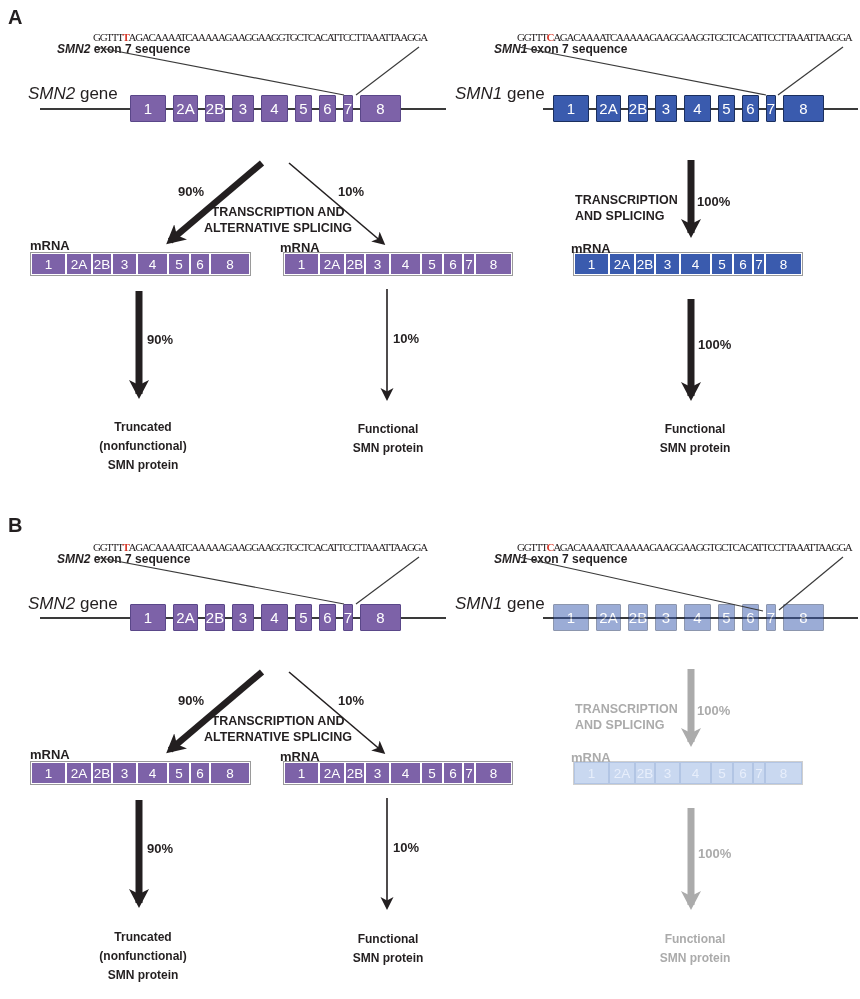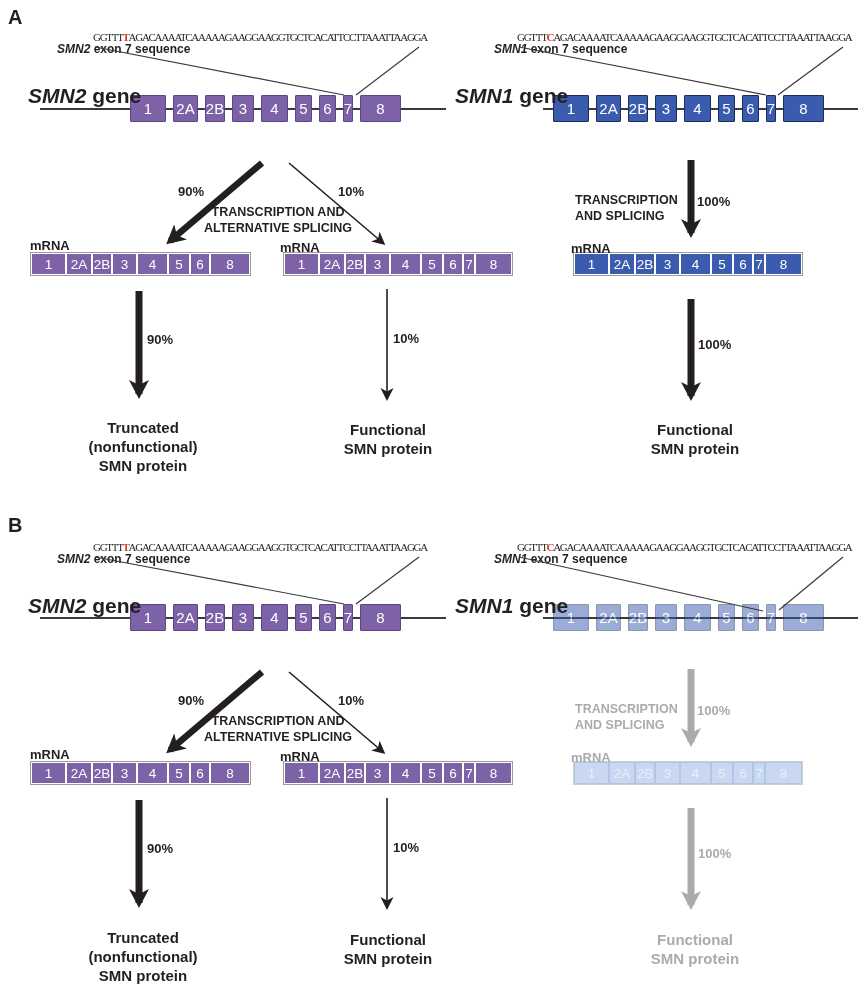--- a/index.html
+++ b/index.html
@@ -12,21 +12,21 @@
   .fg-layer{z-index:6;}
   .abs{position:absolute;}
   .panel-letter{font-size:20px;font-weight:700;z-index:4;}
   .seq-title{font-size:12px;font-weight:600;white-space:nowrap;z-index:4;margin-top:32px;}
   .seq-title .gene-sym{font-style:italic;}
   .seq{
     font-family:"Liberation Serif",serif;font-size:11px;letter-spacing:-1.3px;
     white-space:nowrap;z-index:4;color:var(--text,#231f20);
   }
   .seq .mut{color:var(--highlight-red,#d93a2b);font-weight:700;}
-  .gene-label{font-size:21px;font-weight:700;white-space:nowrap;z-index:4;}
+  .gene-label{font-size:17px;font-weight:400;white-space:nowrap;z-index:4;}
   .gene-label .gene-sym{font-style:italic;}
   .strip{display:flex;align-items:stretch;z-index:3;}
   .gene-strip{gap:7px;height:27px;}
   .gene-strip .exon{
     display:flex;align-items:center;justify-content:center;
     font-size:15px;color:#fff;border:1.5px solid;box-sizing:border-box;border-radius:1px;
   }
   .purple .exon{background:var(--purple,#7d62a8);border-color:var(--purple-border,#5a4789);}
   .blue .exon{background:var(--blue,#3a5bae);border-color:var(--blue-border,#1b2f5e);}
   .gene-strip [data-exon="1"]{width:36px}
@@ -57,21 +57,21 @@
     background:var(--faded-blue,#c9d8f0);border-color:var(--faded-blue-border,#b2c5e4);
     color:#e7eefb;
   }
   .faded{box-shadow:0 0 0 1px #cfcfcf;}
   .dimmed{opacity:0.5;}
   .pct{font-size:13px;font-weight:600;white-space:nowrap;z-index:4;}
   .process{font-size:12.5px;font-weight:600;line-height:16px;z-index:4;}
   .center-text{text-align:center;}
   .right-text{}
   .mrna-label{font-size:13px;font-weight:700;z-index:4;}
-  .protein{font-size:15px;font-weight:600;line-height:19px;text-align:center;z-index:4;}
+  .protein{font-size:12px;font-weight:600;line-height:19px;text-align:center;z-index:4;}
   .gray-ink{color:var(--inactive-gray,#ababab);}
   .deleted-overlay{
     left:545px;top:599px;width:293px;height:38px;z-index:5;
     background:rgba(104,110,121,0.82);border:2px solid #5d626b;box-sizing:border-box;
     display:flex;align-items:center;justify-content:center;
     color:#ffffff;font-size:19px;font-weight:600;letter-spacing:0.3px;white-space:nowrap;
   }
   .st-black{stroke:var(--text,#231f20);}
   .st-gray{stroke:var(--inactive-gray,#ababab);}
   .st-line{stroke:var(--line,#3a3a3a);}

